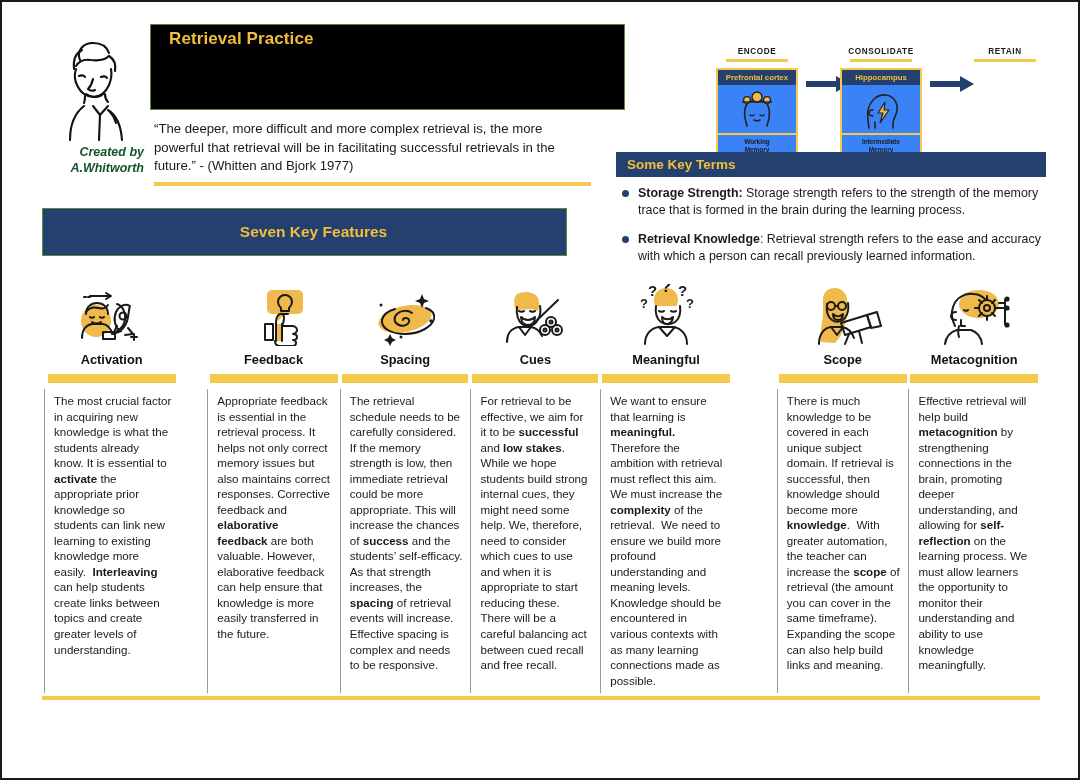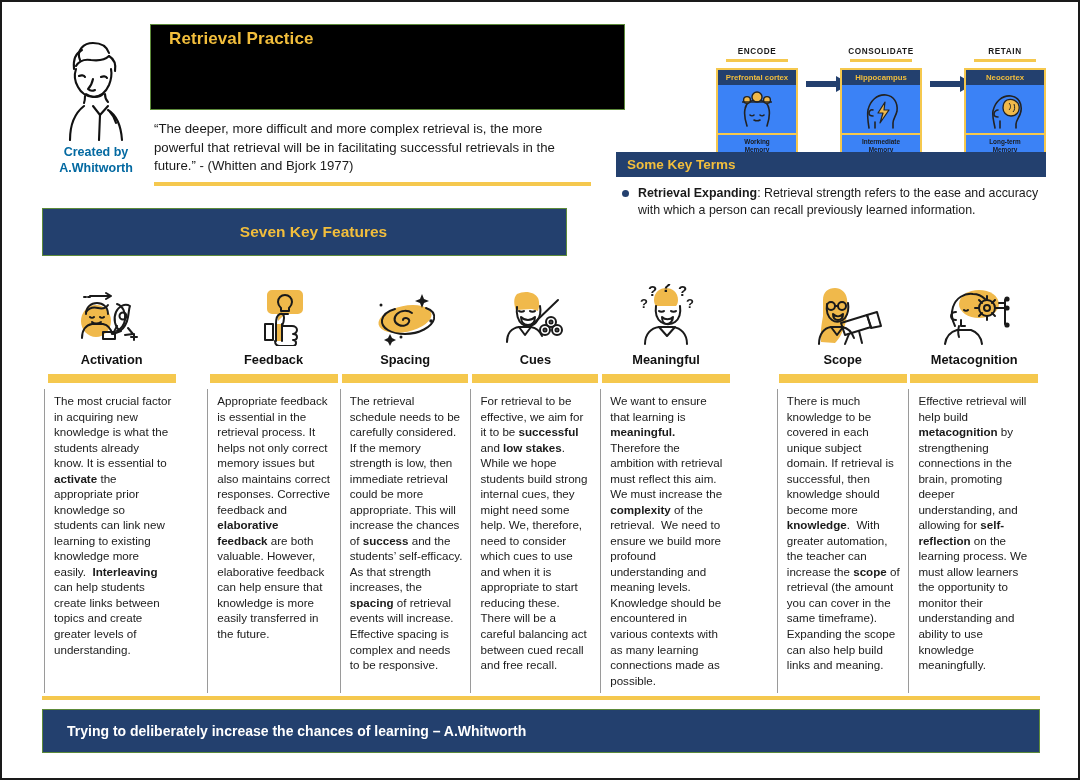--- a/index.html
+++ b/index.html
@@ -18,21 +18,21 @@
   }
 
   
   .abs{position:absolute;}
 
   
   #author-block{left:46px;top:34px;width:96px;text-align:center;}
   #author-face{width:92px;height:105px;display:block;margin:0 auto;}
   #author-name{
     margin-top:4px;font-size:12.5px;font-weight:bold;line-height:1.25;
-    color:#0369a1;text-align:center;
+    color:#14532d;text-align:right;font-style:italic;
   }
 
   
   #title-banner{
     left:148px;top:22px;width:475px;height:86px;
     background:#000000;border:1.5px solid #5D8A3A;box-sizing:border-box;
     padding:4px 0 0 18px;
   }
   #title-main{font-size:17px;font-weight:bold;color:#F2BE3C;letter-spacing:.1px;}
   #title-sub{margin-top:19px;font-size:12.5px;font-weight:bold;color:#ffffff;}
@@ -218,52 +218,37 @@
     </div>
     <div class="flow-arrow" style="left:214px;">
       <svg width="44" height="16" viewBox="0 0 44 16">
         <path d="M0 5h30V0l14 8-14 8v-5H0z" fill="#23406E"></path>
       </svg>
     </div>
 
     <div class="flow-stage" style="left:248px;">
       <div class="flow-stage-title">RETAIN</div>
       <div class="flow-stage-rule"></div>
-      <div class="flow-card">
-        <div class="flow-card-head">Neocortex</div>
-        <div class="flow-card-body">
-          <svg width="40" height="42" viewBox="0 0 40 42">
-            <g fill="none" stroke="#222" stroke-width="1.6" stroke-linecap="round" stroke-linejoin="round">
-              <path d="M10 40c-1-6-3-11-2-17C10 14 17 7 26 8c8 1 11 8 10 15-1 6-5 9-5 13v4"></path>
-              <path d="M13 22c-2 0-4 2-4 4 0 2 2 3 4 3"></path>
-              <path d="M15 40v-7"></path>
-            </g>
-            <path d="M22 12c5-2 11 1 12 6 1 6-3 10-8 10-5 0-8-4-8-8 0-4 2-7 4-8z" fill="#F0B94B" stroke="#222" stroke-width="1.3"></path>
-            <g fill="none" stroke="#222" stroke-width="1">
-                <path d="M24 15c2 2 2 5 0 7"></path>
-                <path d="M29 16c1 3 1 6-1 8"></path>
-              </g>
-          </svg>
-        </div>
-        <div class="flow-card-foot">
-          <span>Long-term</span><br>
-          <span>Memory</span>
-        </div>
-      </div>
     </div>
   </div>
 
   <div class="abs" id="keyterms-banner">
     <span id="keyterms-banner-label">Some Key Terms</span>
   </div>
   <div class="abs" id="keyterms-list">
     <div class="keyterm">
       <div class="keyterm-bullet"></div>
       <div class="keyterm-text">
-        <b>Retrieval Expanding</b><span>: Retrieval strength refers to the ease and accuracy with which a person can recall previously learned information.</span>
+        <b>Storage Strength:</b><span> Storage strength refers to the strength of the memory trace that is formed in the brain during the learning process.</span>
+      </div>
+    </div>
+    <div class="keyterm">
+      <div class="keyterm-bullet"></div>
+      <div class="keyterm-text">
+        <b>Retrieval Knowledge</b><span>: Retrieval strength refers to the ease and accuracy with which a person can recall previously learned information.</span>
       </div>
     </div>
   </div>
 
   <div class="abs" id="columns">
 
     <div class="col" style="width:146px;">
       <div class="col-icon">
         <svg width="84" height="60" viewBox="0 0 84 60">
           <ellipse cx="26" cy="35" rx="15" ry="16" fill="#F0B94B"></ellipse>
@@ -437,17 +422,14 @@
           </g>
         </svg>
       </div>
       <div class="col-title">Metacognition</div>
       <div class="col-rule" style="width:128px;"></div>
       <div class="col-body">Effective retrieval will help build <b>metacognition</b> by strengthening connections in the brain, promoting deeper understanding, and allowing for <b>self-reflection</b> on the learning process. We must allow learners the opportunity to monitor their understanding and ability to use knowledge meaningfully.</div>
     </div>
   </div>
 
   <div class="abs" id="bottom-rule"></div>
-  <div class="abs" id="footer-banner">
-    <span id="footer-banner-label">Trying to deliberately increase the chances of learning – A.Whitworth</span>
-  </div>
 
 </div>
 
 </body></html>

